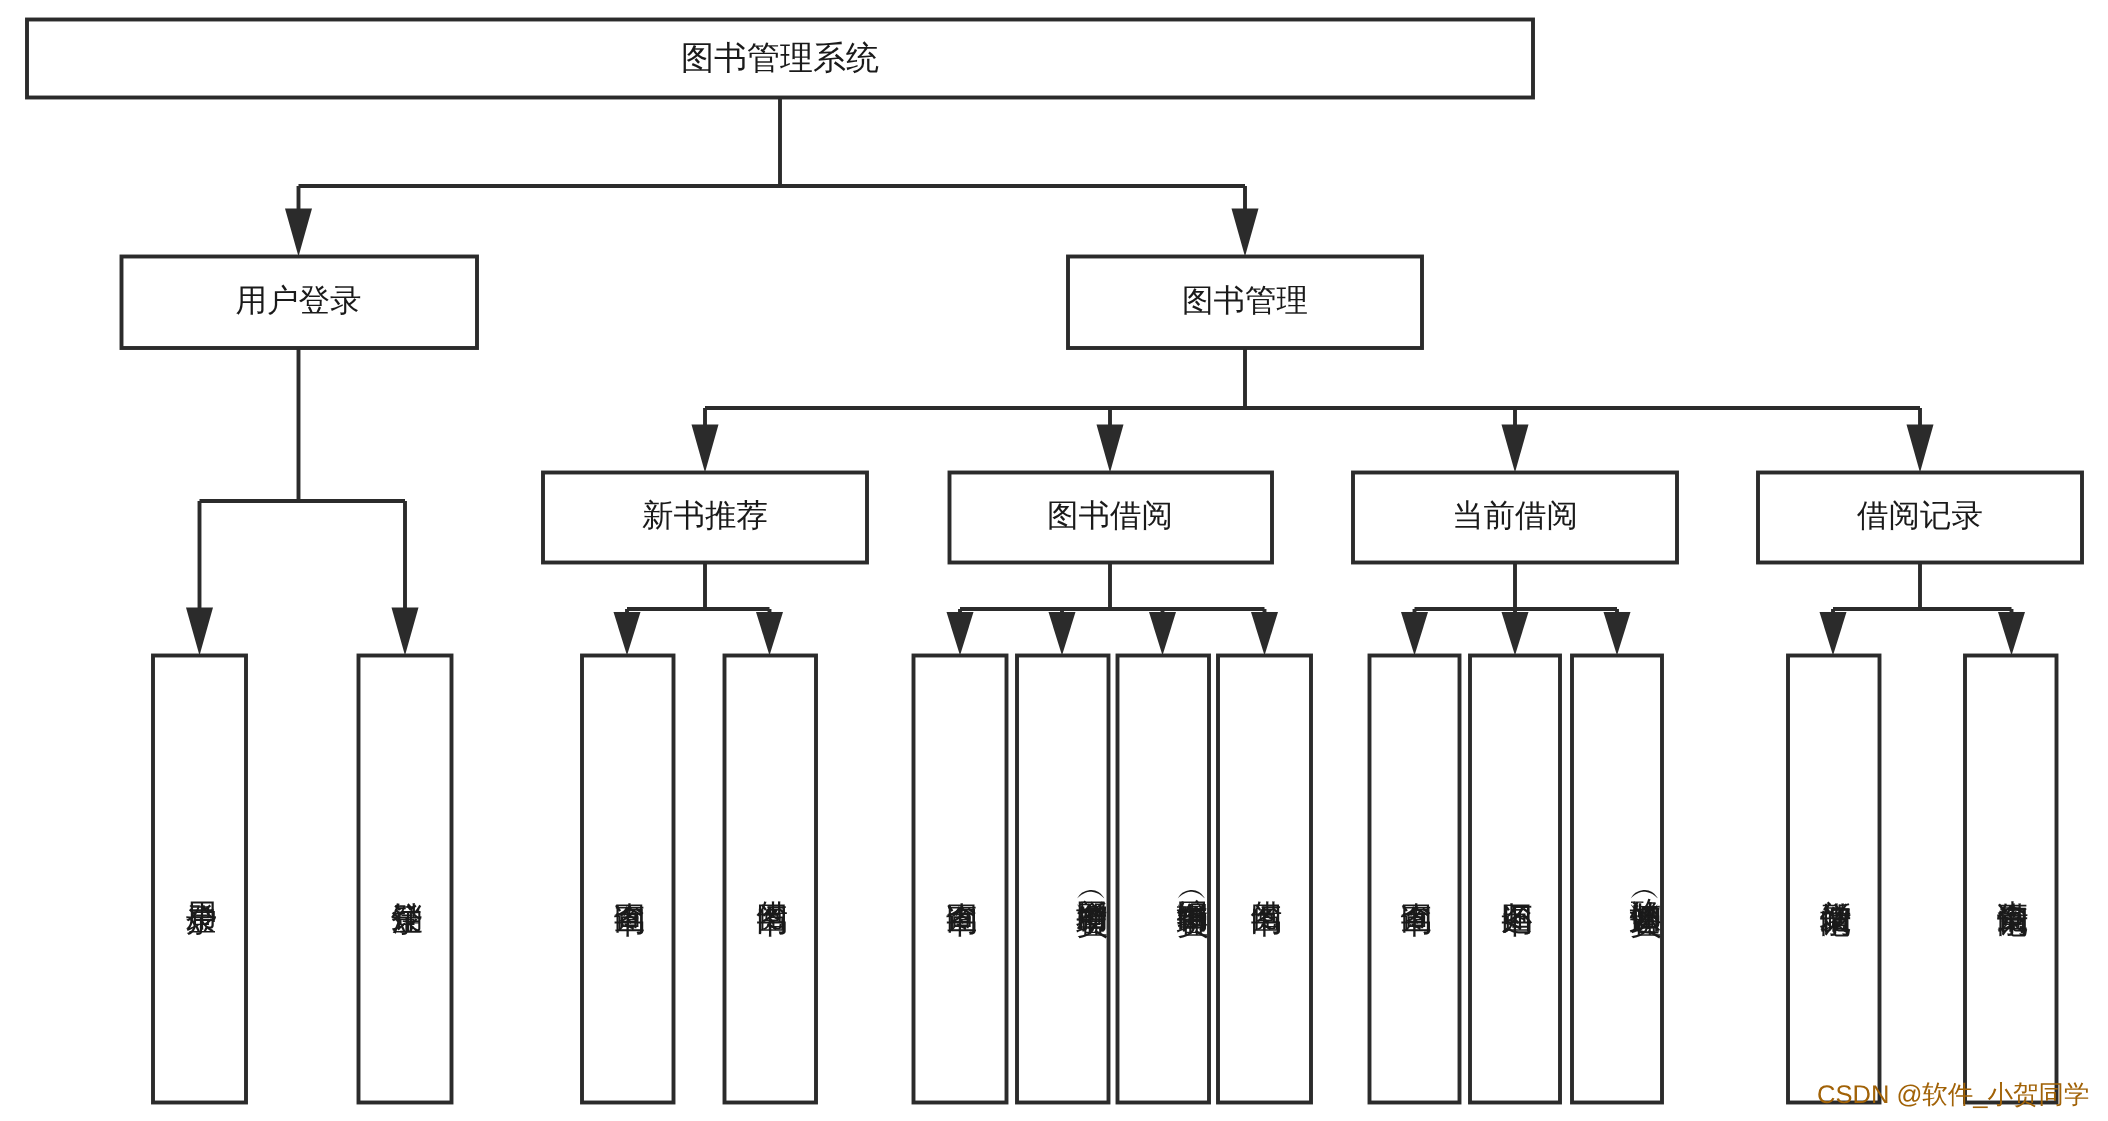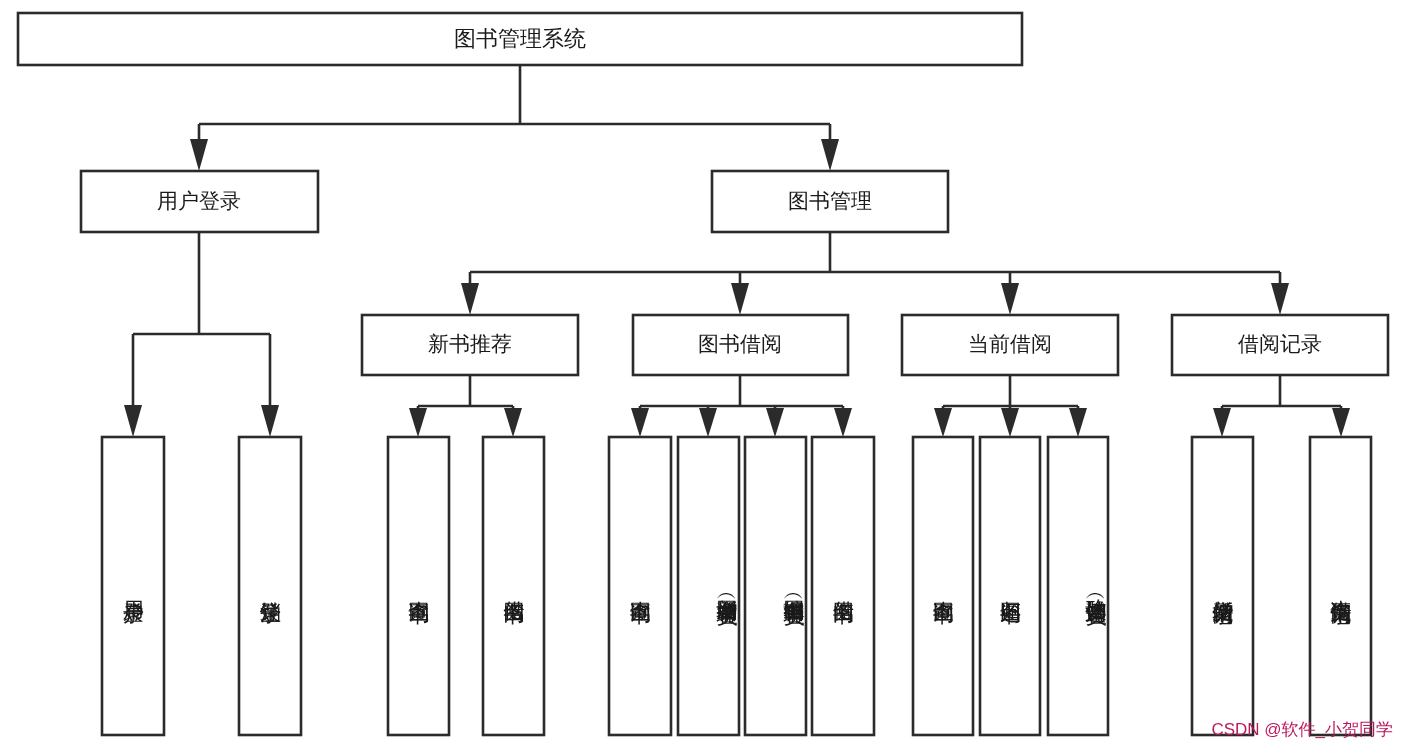--- a/index.html
+++ b/index.html
@@ -66,21 +66,21 @@
     justify-content: center;
     white-space: nowrap;
     pointer-events: none;
   }
   .watermark {
     position: absolute;
     right: 12px;
     bottom: 6px;
     font-family: "Liberation Sans", "DejaVu Sans", sans-serif;
     font-size: 17px;
-    color: #be185d;
+    color: #a16207;
     white-space: nowrap;
   }
 </style>
 </head>
 <body>
 
 <div id="diagram-root">
 
   <svg class="flow" viewBox="0 0 1405 747">
 

